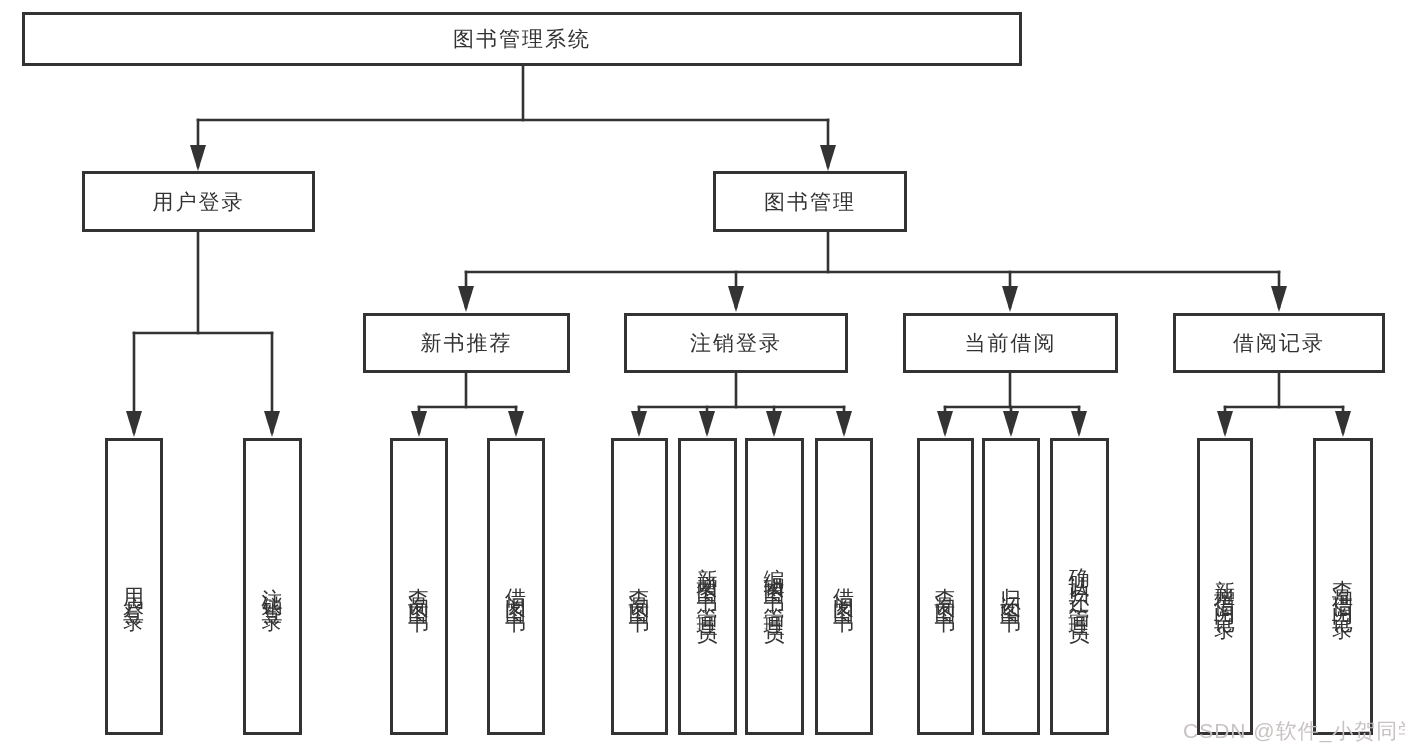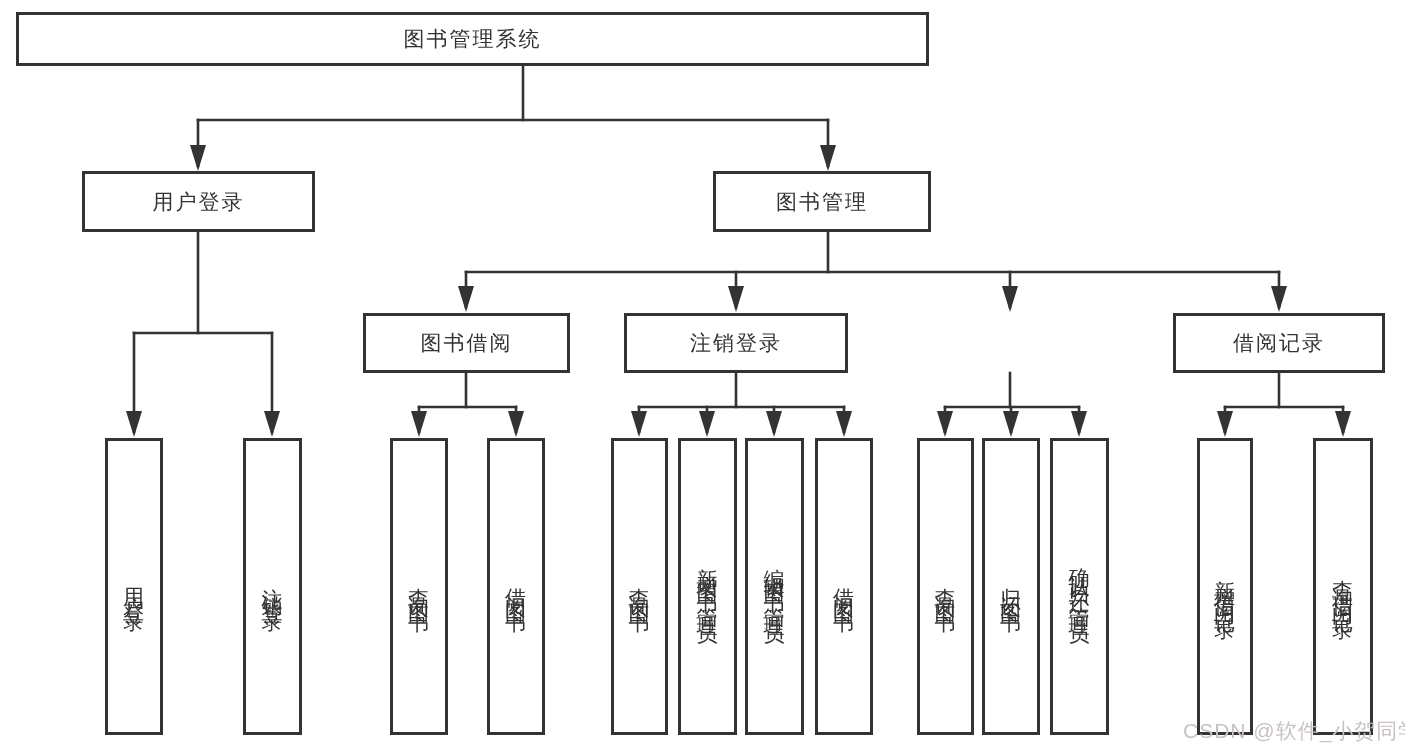--- a/index.html
+++ b/index.html
@@ -99,27 +99,28 @@
     <g>
       <path d="M1279 373 L1279 407"></path>
       <path d="M1225 407 L1343 407"></path>
       <path d="M1225 407 L1225 432"></path>
       <path d="M1343 407 L1343 432"></path>
       <polygon points="1217,411 1233,411 1225,437"></polygon>
       <polygon points="1335,411 1351,411 1343,437"></polygon>
     </g>
   </svg>
 
-  <div class="node hbox" style="left:16px;top:12px;width:913px;height:54px">图书管理系统</div>
+  <div class="node hbox" style="left:22px;top:12px;width:1000px;height:54px">图书管理系统</div>
 
   <div class="node hbox" style="left:82px;top:171px;width:233px;height:61px">用户登录</div>
-  <div class="node hbox" style="left:713px;top:171px;width:218px;height:61px">图书管理</div>
+  <div class="node hbox" style="left:713px;top:171px;width:194px;height:61px">图书管理</div>
 
-  <div class="node hbox" style="left:363px;top:313px;width:207px;height:60px">图书借阅</div>
+  <div class="node hbox" style="left:363px;top:313px;width:207px;height:60px">新书推荐</div>
   <div class="node hbox" style="left:624px;top:313px;width:224px;height:60px">注销登录</div>
+  <div class="node hbox" style="left:903px;top:313px;width:215px;height:60px">当前借阅</div>
   <div class="node hbox" style="left:1173px;top:313px;width:212px;height:60px">借阅记录</div>
 
   <div class="node vbox" style="left:105px;top:438px;width:58px;height:297px">用户登录</div>
   <div class="node vbox" style="left:243px;top:438px;width:59px;height:297px">注销登录</div>
 
   <div class="node vbox" style="left:390px;top:438px;width:58px;height:297px">查询图书</div>
   <div class="node vbox" style="left:487px;top:438px;width:58px;height:297px">借阅图书</div>
 
   <div class="node vbox" style="left:611px;top:438px;width:57px;height:297px">查询图书</div>
   <div class="node vbox" style="left:678px;top:438px;width:59px;height:297px">新增图书（管理员）</div>

